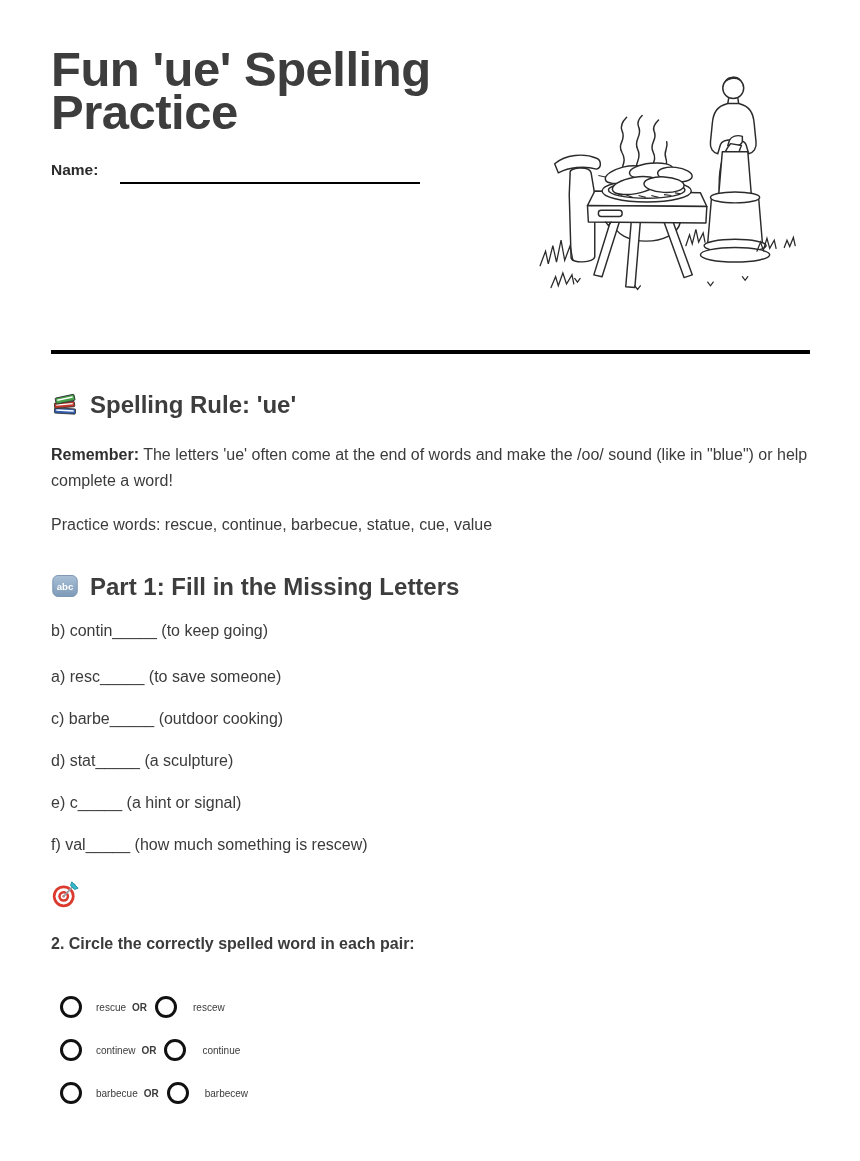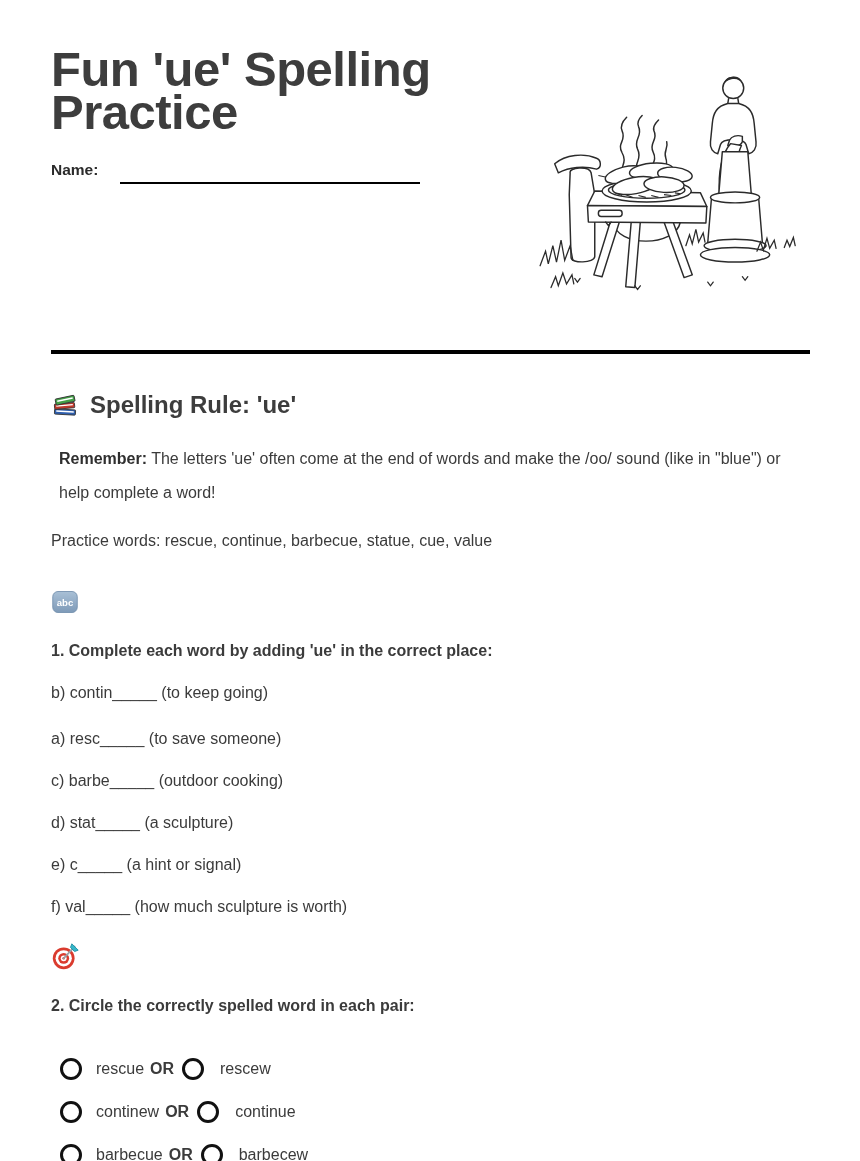--- a/index.html
+++ b/index.html
@@ -26,34 +26,34 @@
   .field-row { display: flex; align-items: flex-start; margin-top: 27px; height: 22px; }
   .field-label { font-weight: 700; font-size: 15.5px; color: #2b2b2b; width: 69px; flex: 0 0 auto; }
   .field-line {
     width: 300px; height: 18px;
     border-bottom: 2px solid #000;
     transform: translateY(5px);
   }
   .h-right { padding-top: 10px; flex: 0 0 auto; }
   hr.divider { border: 0; border-top: 4px solid #000; margin: 42px 0 0 0; }
   h2.section {
-    display: flex; align-items: center; gap: 11px;
+    display: flex; align-items: flex-start; gap: 11px;
     font-size: 24px; font-weight: 700; line-height: 30px;
     color: #3d3d3d; margin: 36px 0 0 0;
   }
   h2.part1 { margin-top: 34px; }
   h2.part2 { margin-top: 22px; }
   .h-icon { display: inline-flex; flex: 0 0 auto; }
-  p.body { font-size: 16px; line-height: 34px; margin: 22px 0 0 8px; max-width: 762px; }
+  p.body { font-size: 16px; line-height: 26px; margin: 22px 0 0 0; max-width: 762px; }
   p.practice { font-size: 16px; line-height: 26px; margin: 18px 0 0 0; }
   p.instruction { font-size: 16px; line-height: 26px; font-weight: 700; margin: 22px 0 0 0; }
   p.fill-item { font-size: 16px; line-height: 26px; margin: 16px 0 0 0; }
   p.fill-item.first { margin-top: 20px; }
   .pairs { margin-top: 36px; }
-  .pair-row { display: flex; align-items: center; font-size: 16px; margin-top: 15px; padding-left: 9px; height: 28px; }
+  .pair-row { display: flex; align-items: center; font-size: 10px; margin-top: 15px; padding-left: 9px; height: 28px; }
   .pair-row.first { margin-top: 0; }
   .choice-circle {
     width: 22px; height: 22px; border: 3px solid #111; border-radius: 50%;
     flex: 0 0 auto; background: #fff; cursor: pointer;
   }
   .pair-word { margin-left: 14px; }
   .or-label { font-weight: 700; margin-left: 6px; }
   .or-label + .choice-circle { margin-left: 8px; }
   .pair-word-right { margin-left: 16px; }
   strong.inline-bold { font-weight: 700; color: #2f2f2f; }
@@ -179,28 +179,28 @@
         <defs>
           <linearGradient id="abcGrad" x1="0" y1="0" x2="0" y2="1">
             <stop offset="0" stop-color="#a9c0d6"></stop>
             <stop offset="1" stop-color="#7e9ab8"></stop>
           </linearGradient>
         </defs>
         <rect x="2" y="4" width="28" height="24" rx="6" fill="url(#abcGrad)" stroke="#7490ae"></rect>
         <text x="16" y="20" text-anchor="middle" font-size="11" font-weight="bold" fill="#fff" font-family="Liberation Sans, sans-serif">abc</text>
       </svg>
     </span>
+    <span>Part 1: Fill in the Missing Letters</span>
   </h2>
-  <p class="instruction">1. Complete each word by adding 'ue' in the correct place:</p>
   <p class="fill-item">b) contin_____ (to keep going)</p>
   <p class="fill-item first">a) resc_____ (to save someone)</p>
   <p class="fill-item">c) barbe_____ (outdoor cooking)</p>
   <p class="fill-item">d) stat_____ (a sculpture)</p>
   <p class="fill-item">e) c_____ (a hint or signal)</p>
-  <p class="fill-item">f) val_____ (how much sculpture is worth)</p>
+  <p class="fill-item">f) val_____ (how much something is rescew)</p>
 
   <h2 class="section part2">
     <span class="h-icon">
       <svg viewBox="0 0 32 32" width="29" height="29" aria-hidden="true">
         <circle cx="14" cy="18" r="12" fill="#da3b2e"></circle>
         <circle cx="14" cy="18" r="9" fill="#fff"></circle>
         <circle cx="14" cy="18" r="6" fill="#da3b2e"></circle>
         <circle cx="14" cy="18" r="3.2" fill="#fff"></circle>
         <circle cx="14" cy="18" r="1.4" fill="#da3b2e"></circle>
         <path d="M14,18 L26,5" stroke="#9aa0a6" stroke-width="2" stroke-linecap="round"></path>

